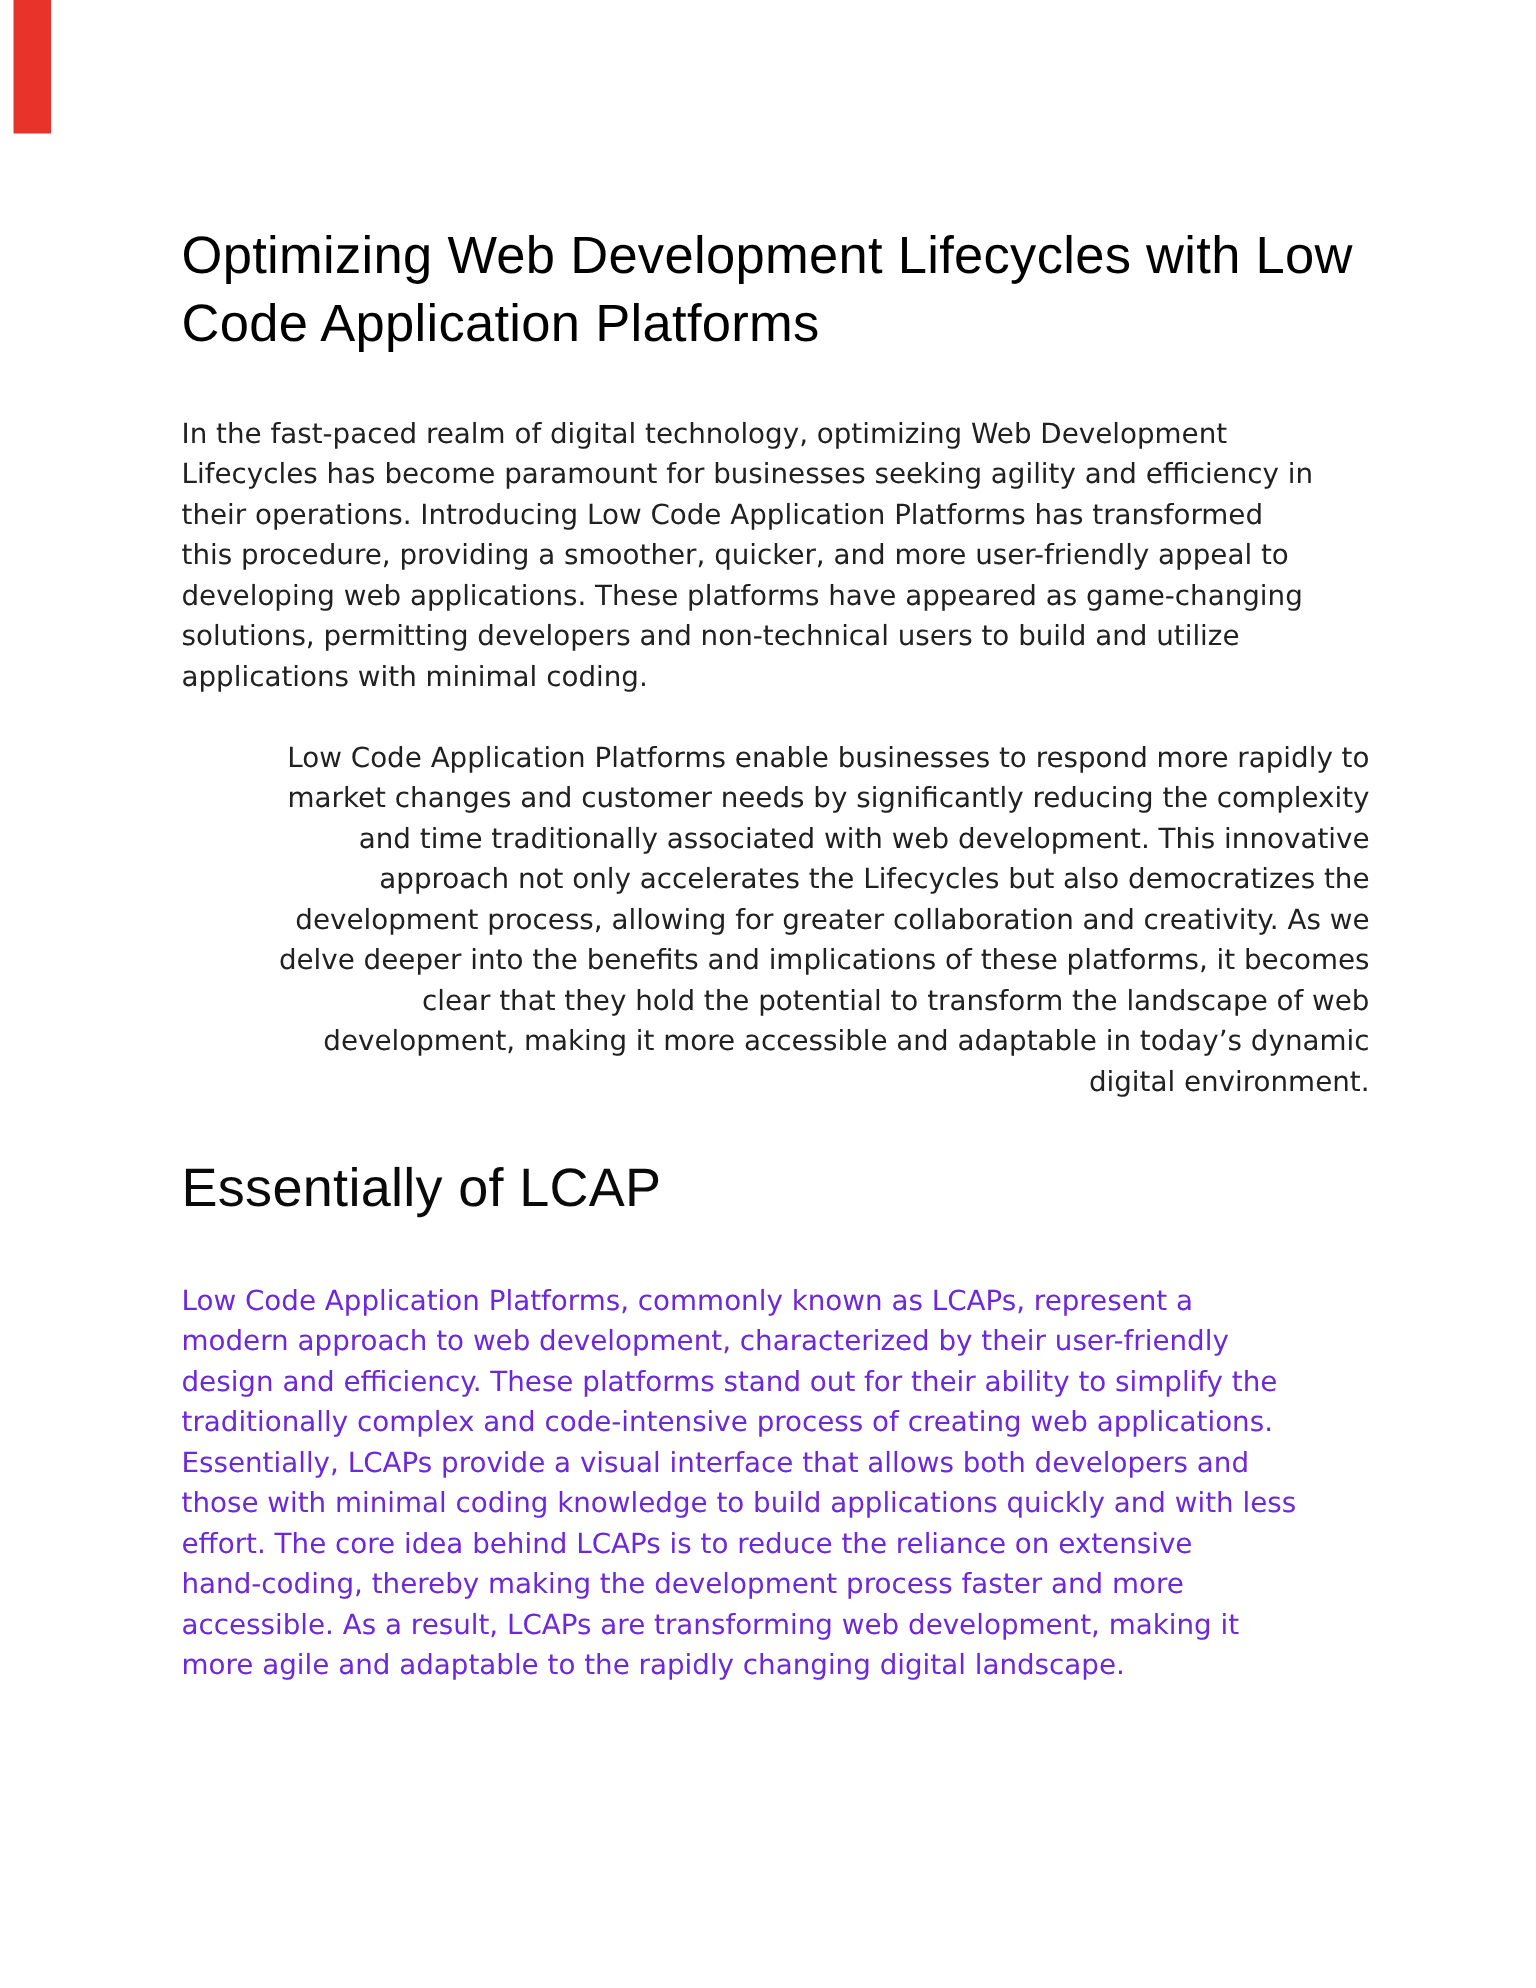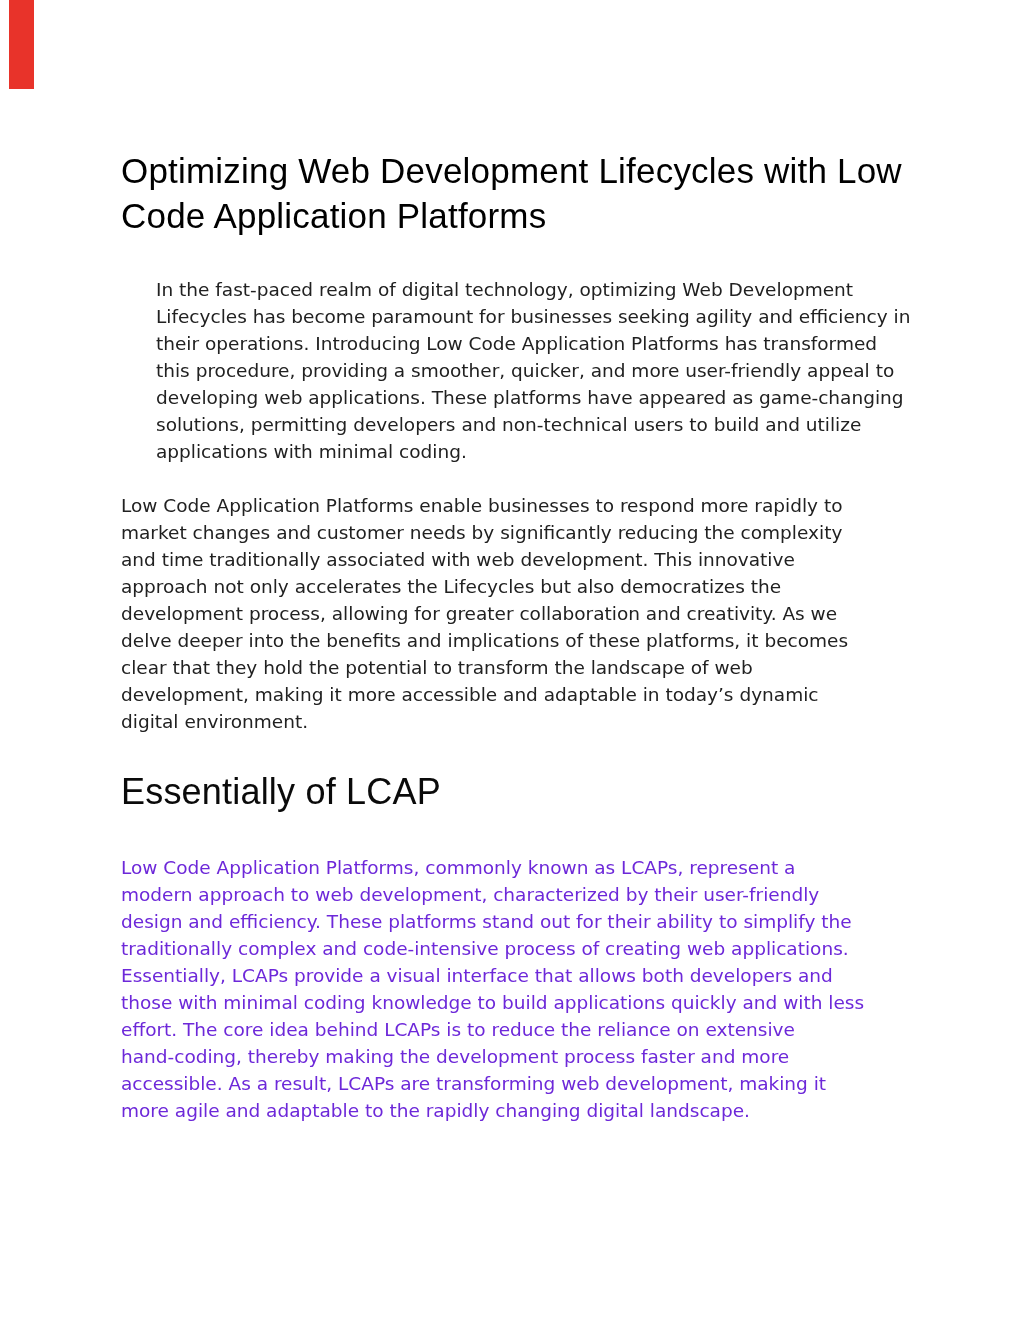--- a/index.html
+++ b/index.html
@@ -44,21 +44,21 @@
   }
   .para {
     font-family: "DejaVu Sans", "Liberation Sans", sans-serif;
     font-weight: 400;
     font-size: 18.5px;
     line-height: 27px;
     letter-spacing: 0;
     white-space: pre-line;
   }
   .para-1 { margin: 38px 0 0 0; }
-  .para-2 { margin: 27px 0 0 0; }
+  .para-2 { margin: 27px 0 0 0; text-align: right; }
   .para-3 { margin: 39px 0 0 0; }
   .section-heading {
     margin: 34px 0 0 0;
     font-family: "Liberation Sans", sans-serif;
     font-weight: 400;
     font-size: 36px;
     line-height: 46px;
     letter-spacing: 0.2px;
     white-space: pre-line;
   }
@@ -68,21 +68,21 @@
 
 <div class="page" style="background-color: rgb(255, 255, 255);">
 
   <div class="marker-bar" style="background-color: rgb(232, 51, 42);"></div>
 
   <div class="content">
 
     <h1 class="doc-title" style="color: rgb(0, 0, 0);">Optimizing Web Development Lifecycles with Low
 Code Application Platforms</h1>
 
-    <p class="para para-1" style="color: rgb(33, 33, 33); margin-left: 35px;">In the fast-paced realm of digital technology, optimizing Web Development
+    <p class="para para-1" style="color: rgb(33, 33, 33);">In the fast-paced realm of digital technology, optimizing Web Development
 Lifecycles has become paramount for businesses seeking agility and efficiency in
 their operations. Introducing Low Code Application Platforms has transformed
 this procedure, providing a smoother, quicker, and more user-friendly appeal to
 developing web applications. These platforms have appeared as game-changing
 solutions, permitting developers and non-technical users to build and utilize
 applications with minimal coding.</p>
 
     <p class="para para-2" style="color: rgb(33, 33, 33);">Low Code Application Platforms enable businesses to respond more rapidly to
 market changes and customer needs by significantly reducing the complexity
 and time traditionally associated with web development. This innovative

